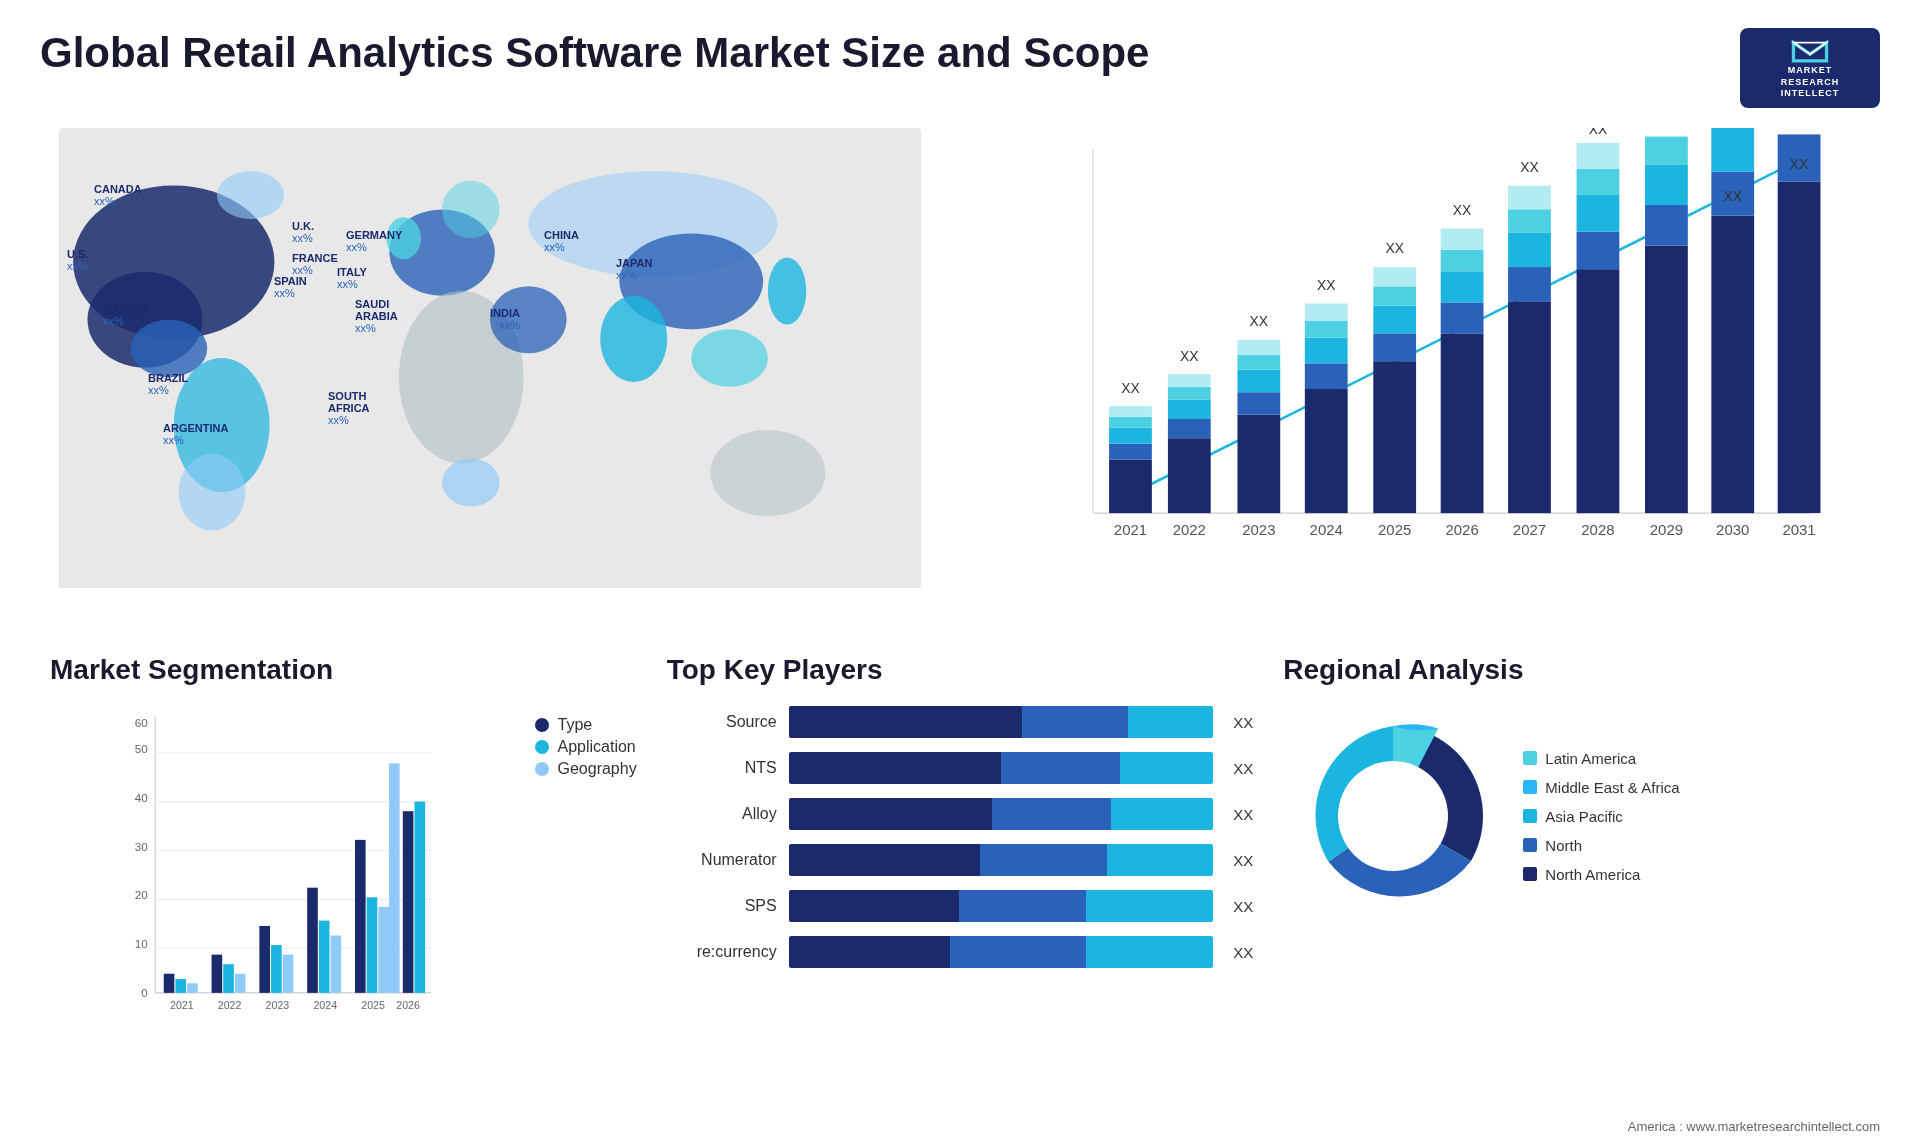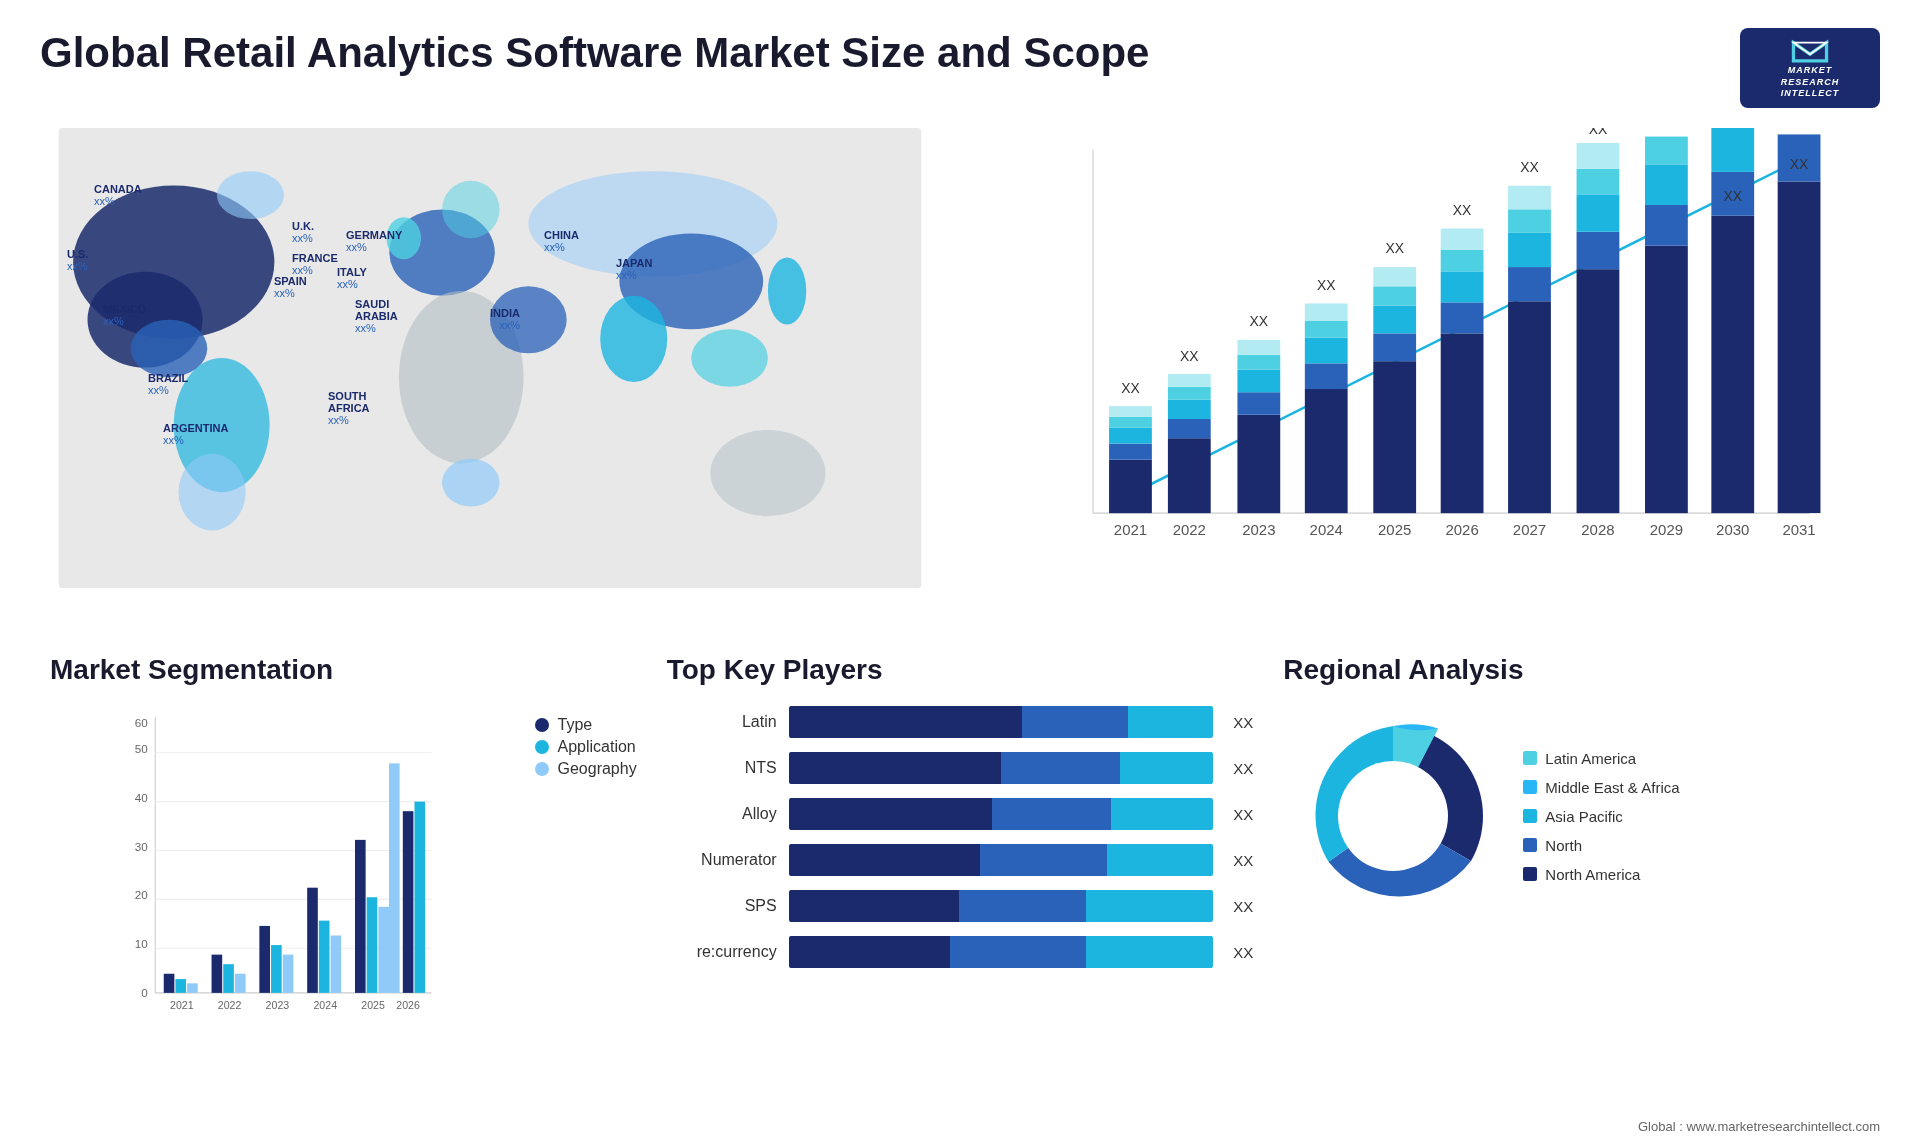--- a/index.html
+++ b/index.html
@@ -24,21 +24,20 @@
       font-weight: 700;
       color: #1a1a2e;
       line-height: 1.2;
       text-align: right;
     }
     .logo-area {
       display: flex;
       flex-direction: column;
       align-items: flex-end;
       gap: 4px;
-      font-style: italic;
     }
     .logo-box {
       width: 140px;
       height: 80px;
       background: #1a2a6c;
       border-radius: 8px;
       display: flex;
       flex-direction: column;
       align-items: center;
       justify-content: center;
@@ -521,21 +520,21 @@
           </div>
         </div>
       </div>
     </div>
 
     <div class="players-section">
       <h2 class="section-title">Top Key Players</h2>
       <div class="players-chart">
 
         <div class="player-row">
-          <div class="player-name">Latin</div>
+          <div class="player-name">Source</div>
           <div class="player-bar-container">
             <div class="player-bar">
               <div class="player-bar-seg1" style="width:55%"></div>
               <div class="player-bar-seg2" style="width:25%"></div>
               <div class="player-bar-seg3" style="width:20%"></div>
             </div>
           </div>
           <div class="player-value">XX</div>
         </div>
 
@@ -642,13 +641,13 @@
             <div class="legend-square" style="background:#1a2a6c;"></div>
             <span>North America</span>
           </div>
         </div>
       </div>
     </div>
 
   </div>
 </div>
 
-<div class="source-text">Global : www.marketresearchintellect.com</div>
+<div class="source-text">America : www.marketresearchintellect.com</div>
 
 </body></html>

